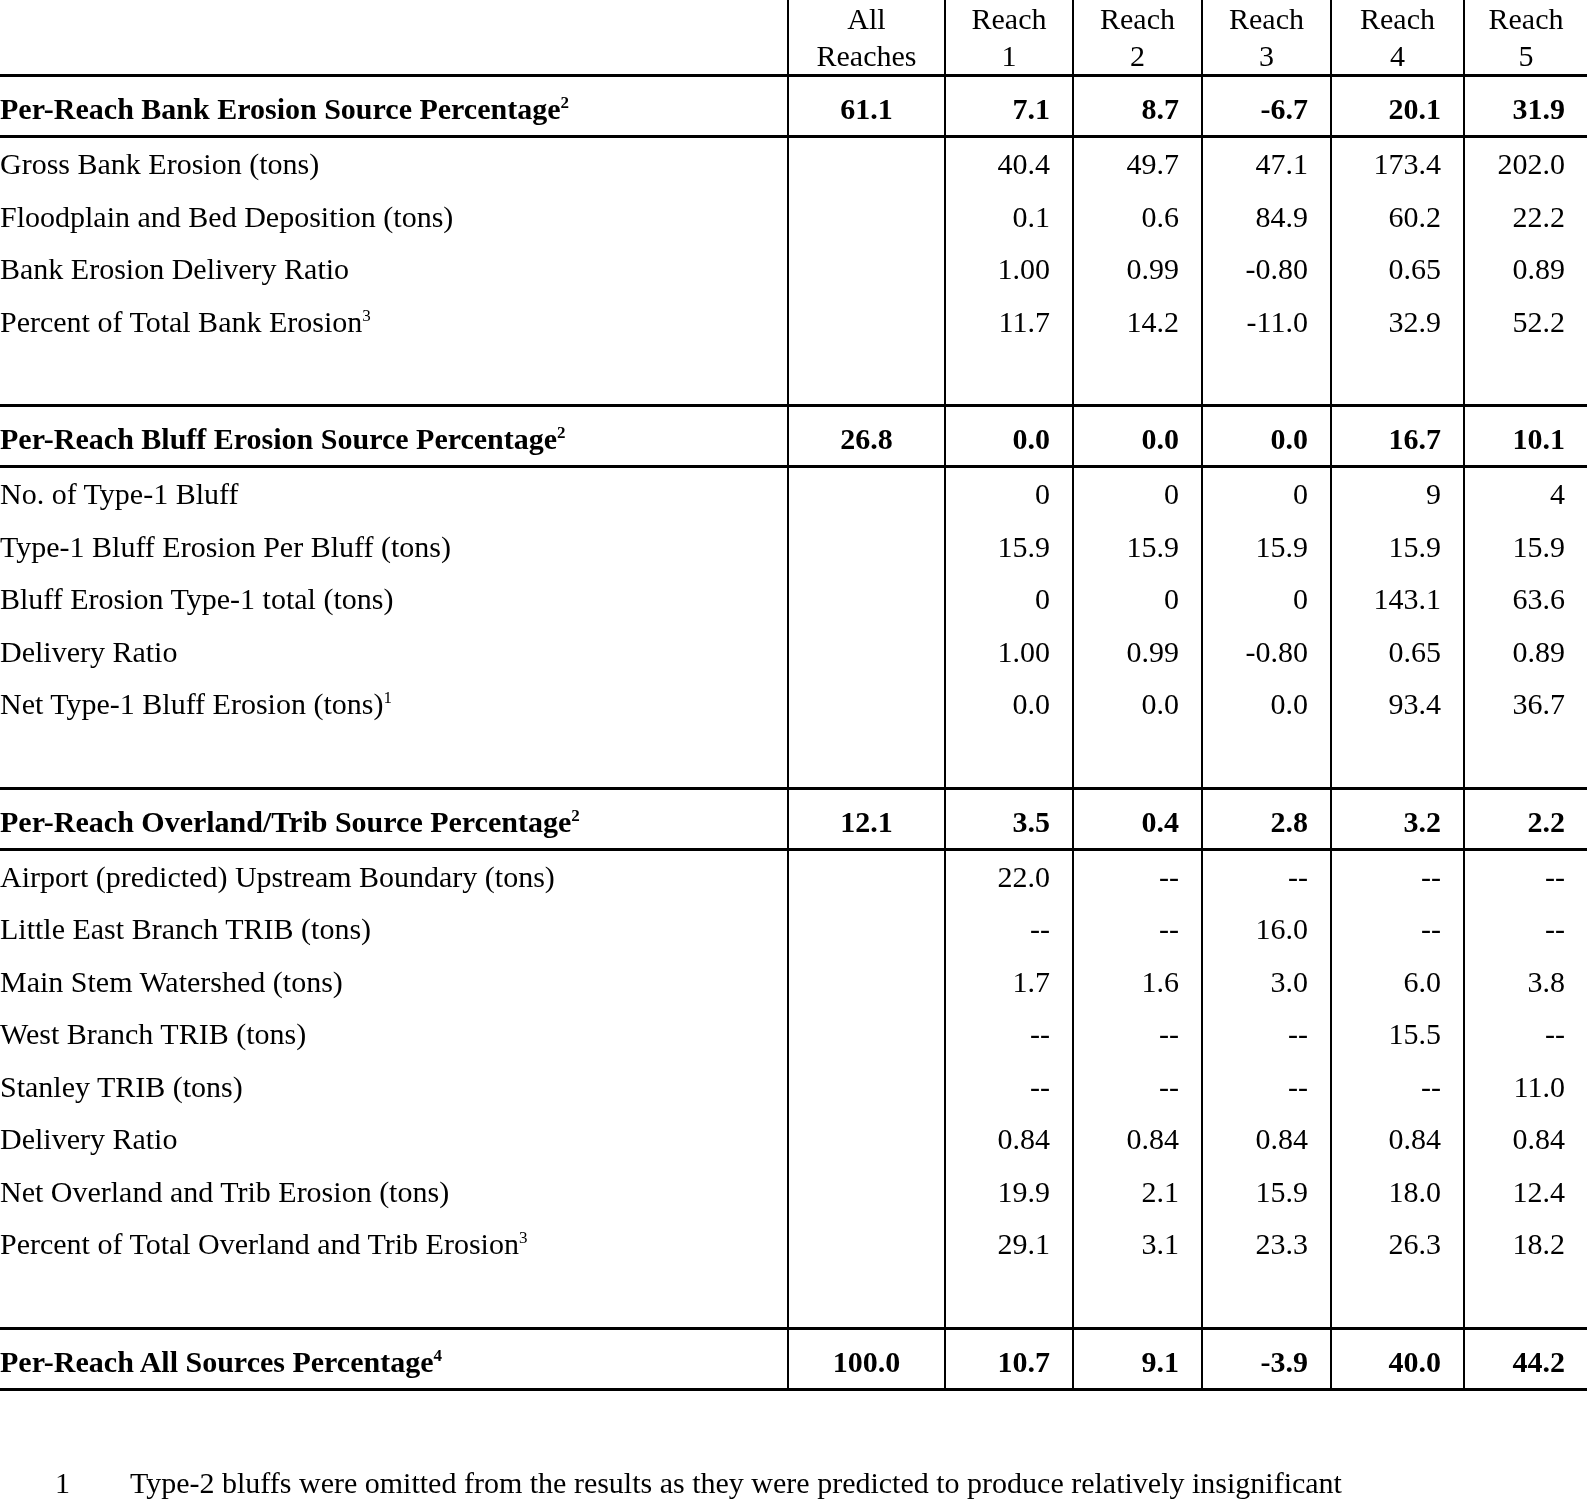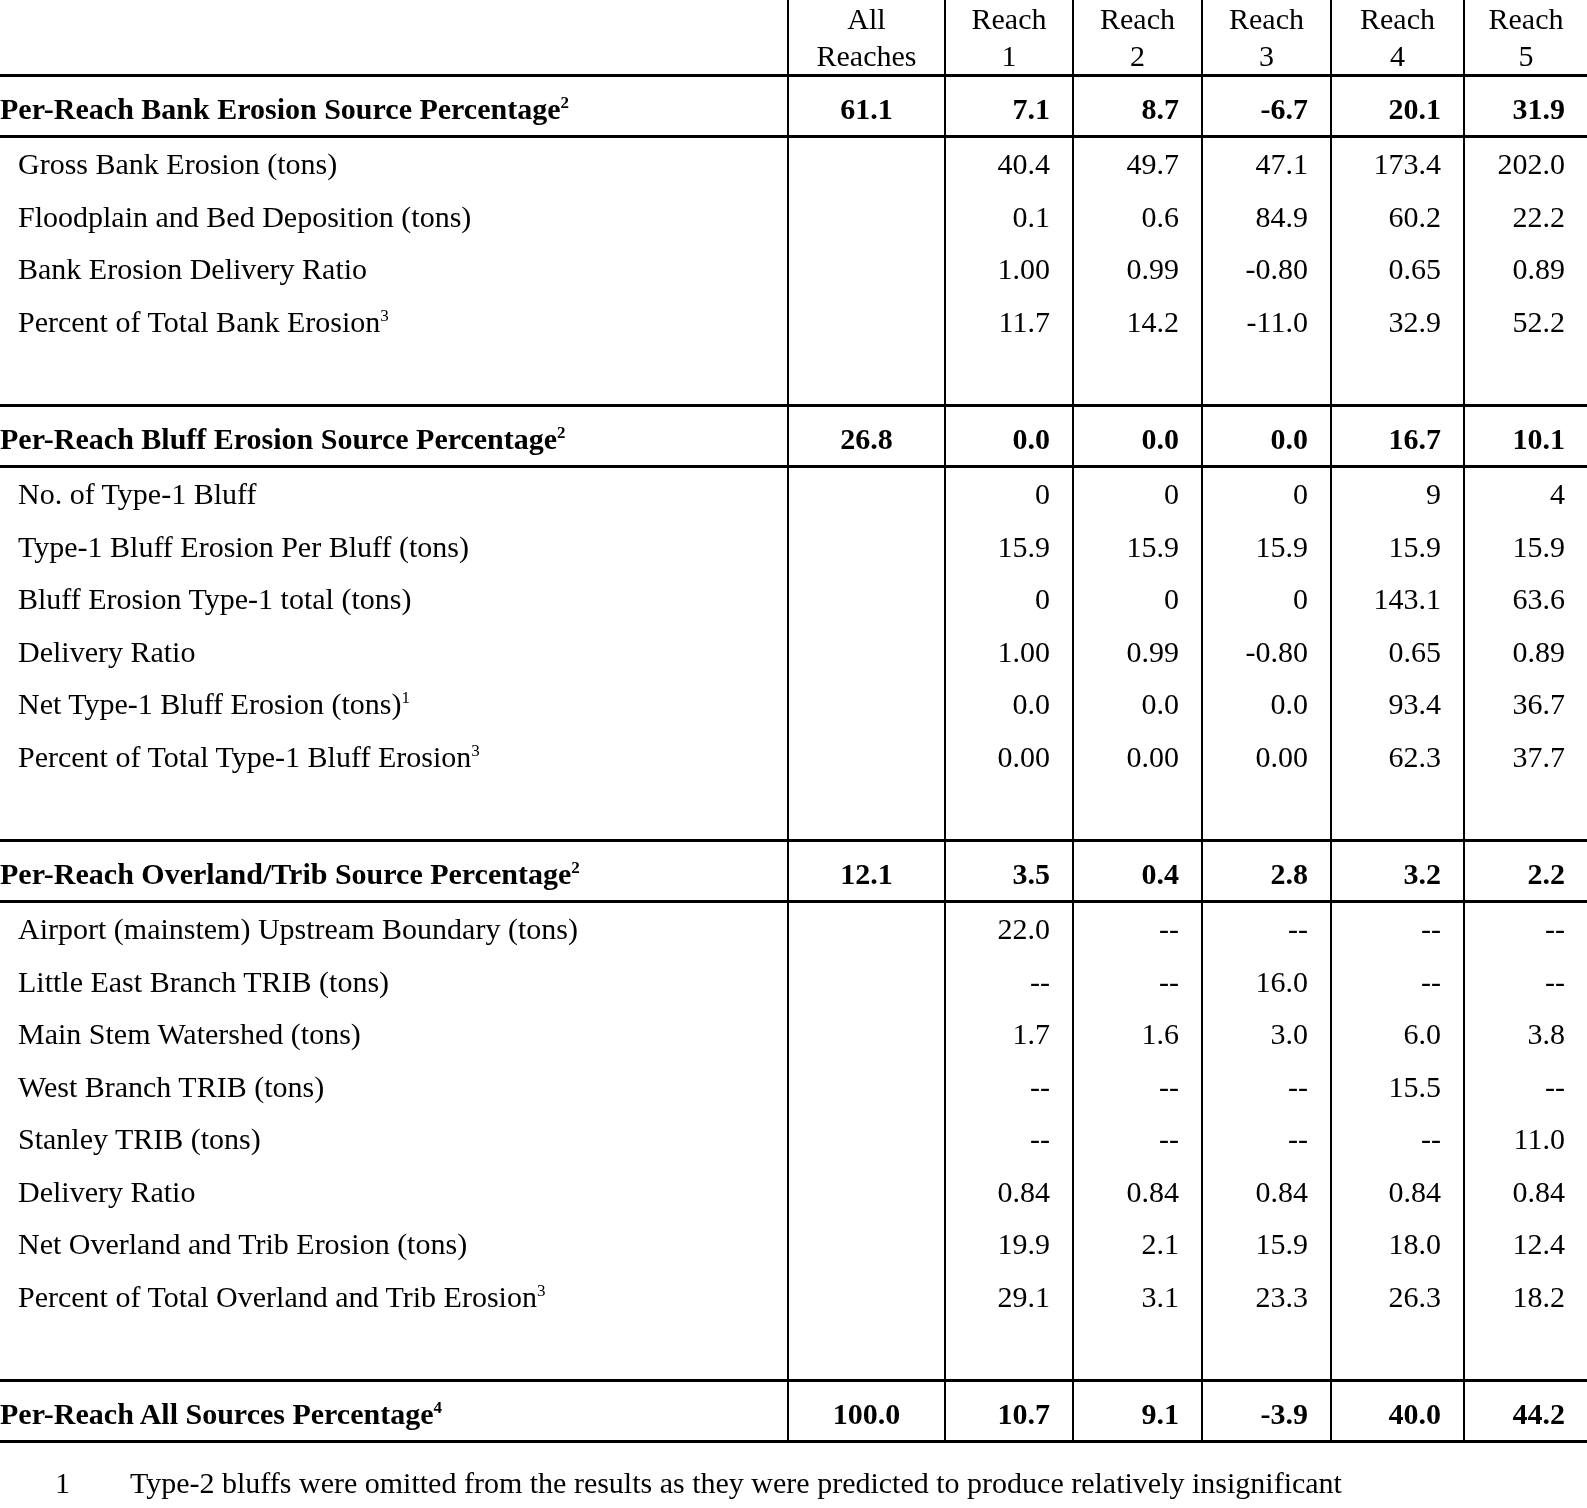--- a/index.html
+++ b/index.html
@@ -4,21 +4,21 @@
 <style>
   html, body { margin:0; padding:0; background:#fff; }
   body { width:1587px; height:1508px; overflow:hidden; position:relative;
          font-family:"Liberation Serif", "DejaVu Serif", serif; color:#000; }
   table { border-collapse:collapse; position:absolute; left:0; top:0; width:1587px; table-layout:fixed;border-radius:23px; }
   col.c0 { width:788px; } col.c1 { width:157px; } col.c2 { width:128px; }
   col.c3 { width:129px; } col.c4 { width:129px; } col.c5 { width:133px; } col.c6 { width:123px; }
   td { font-size:30px; padding:0; vertical-align:middle; }
   td.num { border-left:2px solid #000; text-align:right; padding-right:22px; }
   td.num.all { text-align:center; padding-right:0; }
-  td.lbl { padding-left:18px; }
+  td.lbl { }
   tr.head td { height:74px; text-align:center; line-height:37px; border-bottom:3px solid #000; padding:0; }
   tr.head td.num { text-align:center; padding-right:0; }
   tr.sec td { height:52px; font-weight:bold; border-bottom:3px solid #000; padding-top:6px; }
   tr.sec td.lbl { text-align:left; padding-left:0; }
   tr.sec.top td { border-top:3px solid #000; }
   tr.row td { height:52.5px; }
   tr.gap td { height:56px; }
   sup { font-size:17px; vertical-align:super; line-height:0; }
   .footnote { position:absolute; left:0; top:1466px; width:1587px; font-size:30px; white-space:nowrap; }
   .footnote .n { position:absolute; left:55px; }
@@ -166,49 +166,40 @@
       </tr>
       <tr class="row">
         <td class="lbl"><span>Net Type-1 Bluff Erosion (tons)</span><sup>1</sup></td>
         <td class="num all"></td>
         <td class="num">0.0</td>
         <td class="num">0.0</td>
         <td class="num">0.0</td>
         <td class="num">93.4</td>
         <td class="num">36.7</td>
       </tr>
-      <tr class="row">
-        <td class="lbl"><span>Percent of Total Type-1 Bluff Erosion</span><sup>3</sup></td>
-        <td class="num all"></td>
-        <td class="num">0.00</td>
-        <td class="num">0.00</td>
-        <td class="num">0.00</td>
-        <td class="num">62.3</td>
-        <td class="num">37.7</td>
-      </tr>
       <tr class="gap">
         <td></td>
         <td class="num"></td>
         <td class="num"></td>
         <td class="num"></td>
         <td class="num"></td>
         <td class="num"></td>
         <td class="num"></td>
       </tr>
       <tr class="sec top">
         <td class="lbl"><span>Per-Reach Overland/Trib Source Percentage</span><sup>2</sup></td>
         <td class="num all">12.1</td>
         <td class="num">3.5</td>
         <td class="num">0.4</td>
         <td class="num">2.8</td>
         <td class="num">3.2</td>
         <td class="num">2.2</td>
       </tr>
       <tr class="row">
-        <td class="lbl"><span>Airport (mainstem) Upstream Boundary (tons)</span></td>
+        <td class="lbl"><span>Airport (predicted) Upstream Boundary (tons)</span></td>
         <td class="num all"></td>
         <td class="num">22.0</td>
         <td class="num">--</td>
         <td class="num">--</td>
         <td class="num">--</td>
         <td class="num">--</td>
       </tr>
       <tr class="row">
         <td class="lbl"><span>Little East Branch TRIB (tons)</span></td>
         <td class="num all"></td>

